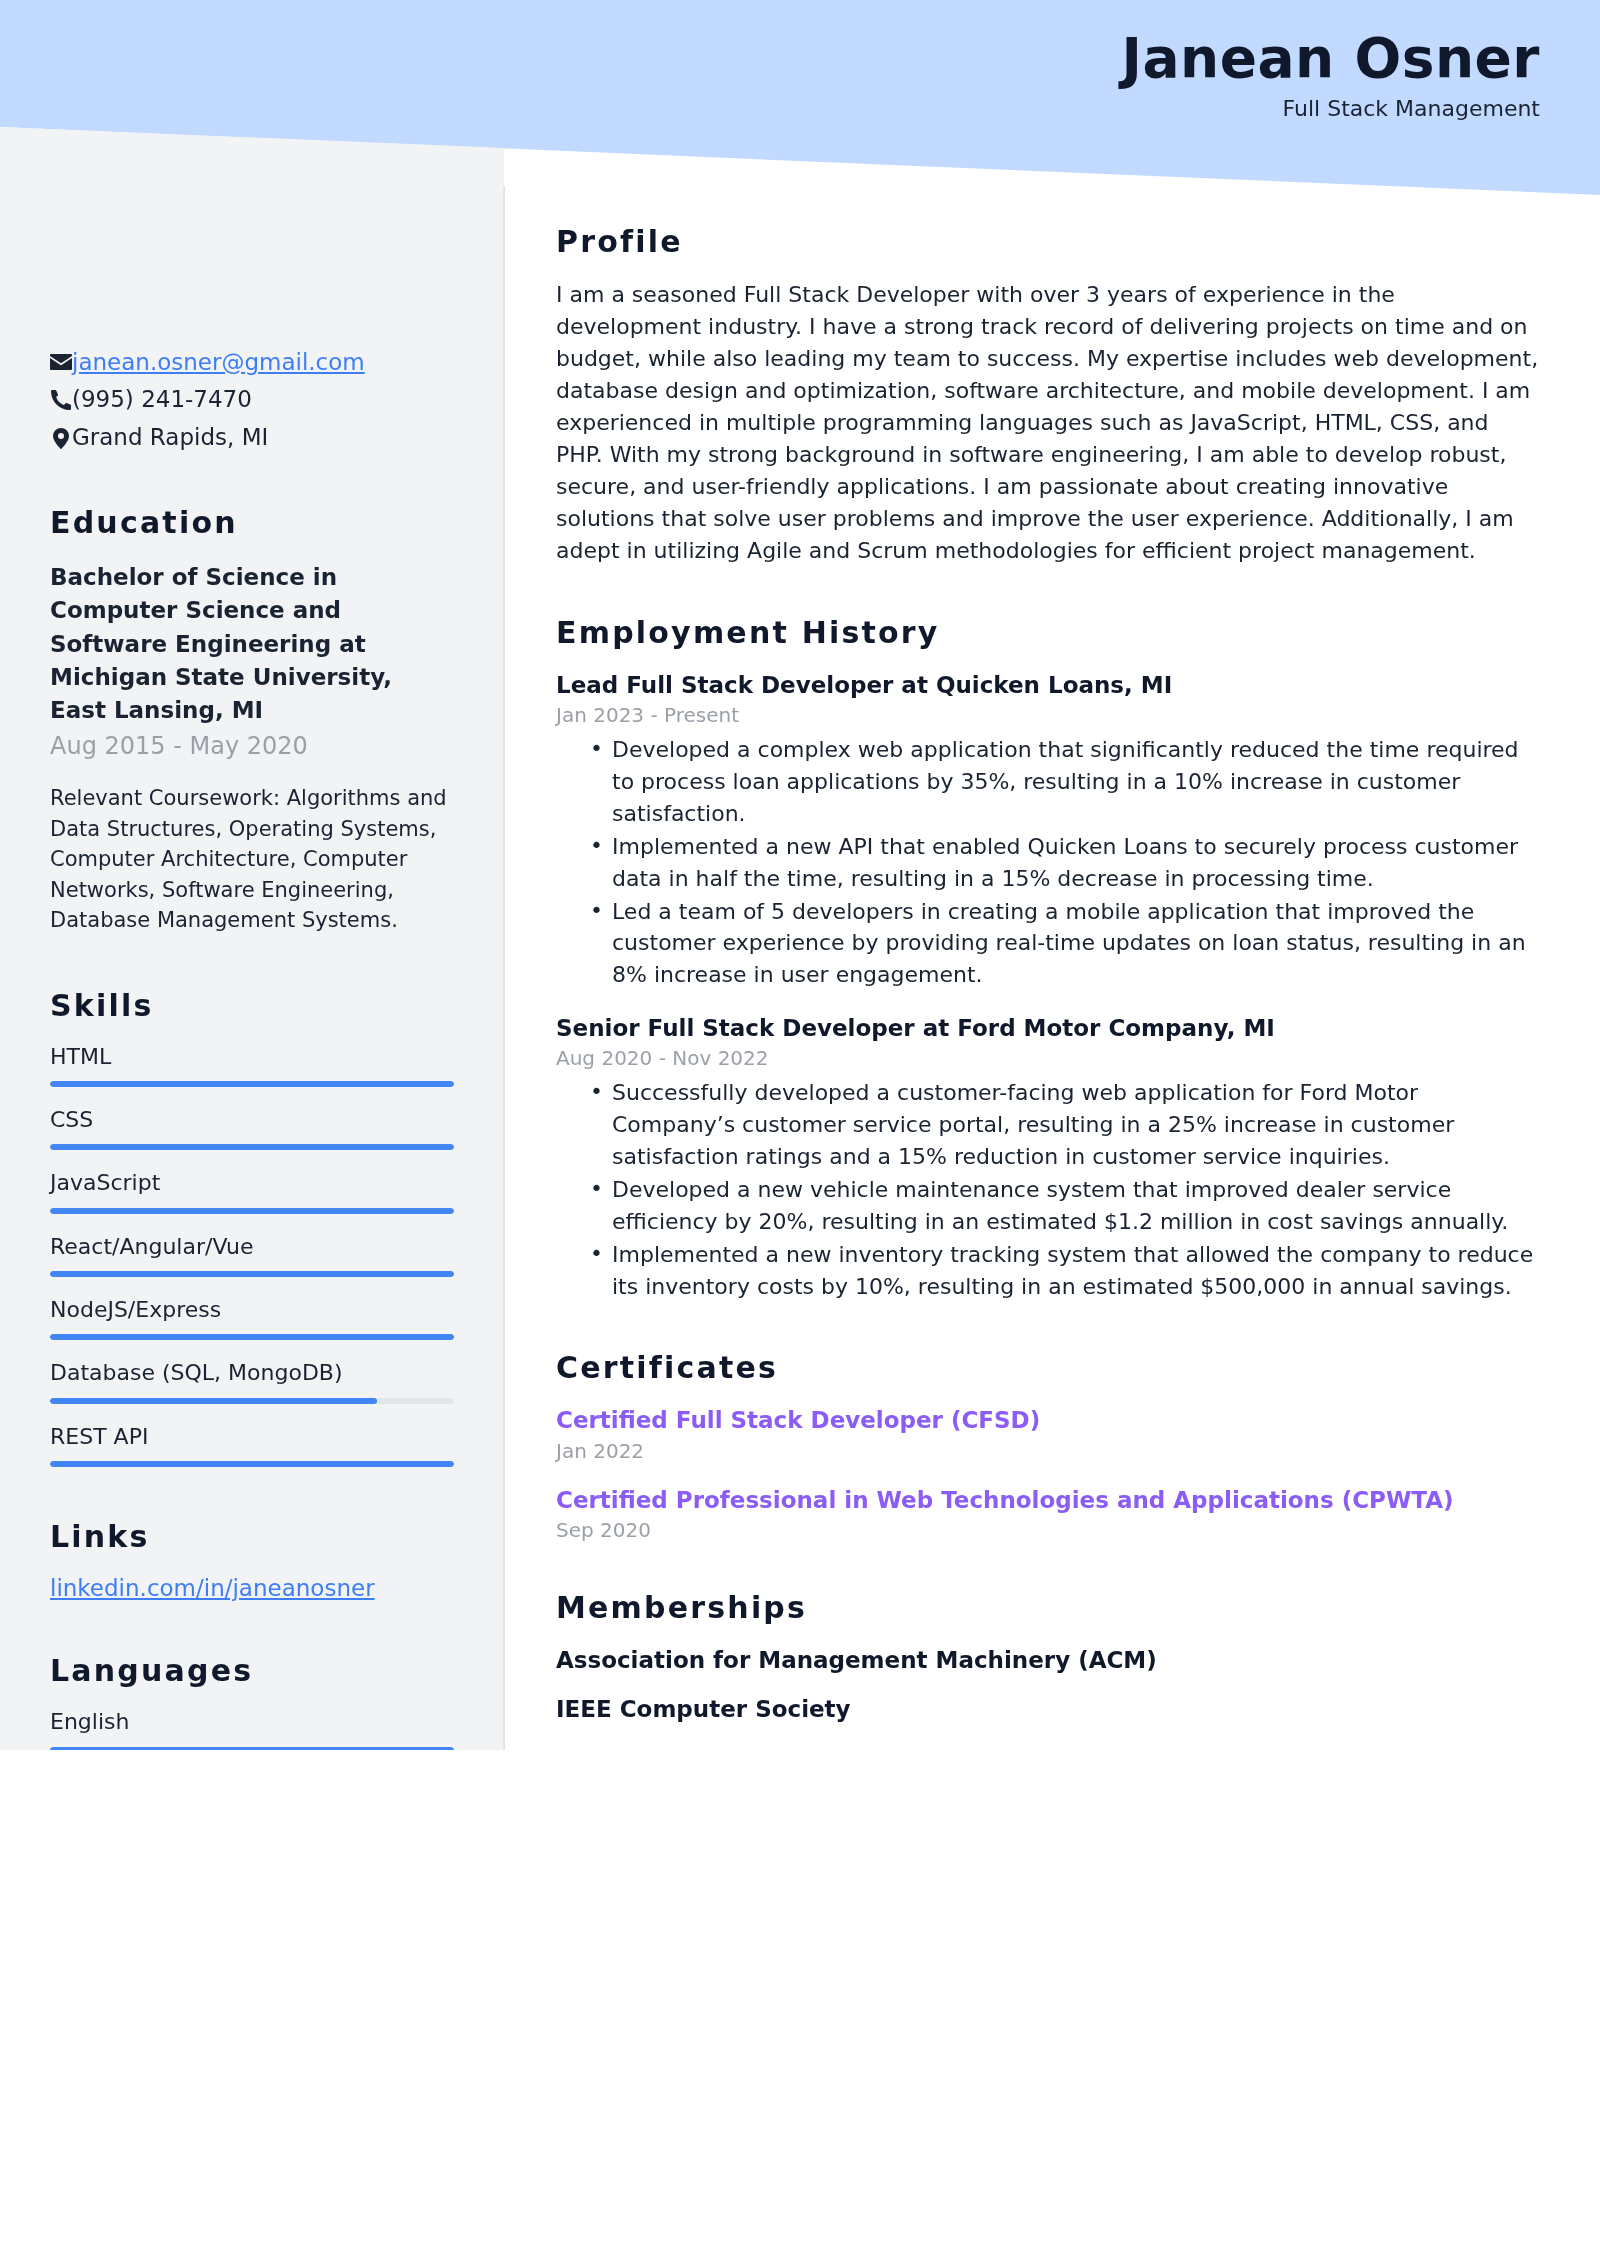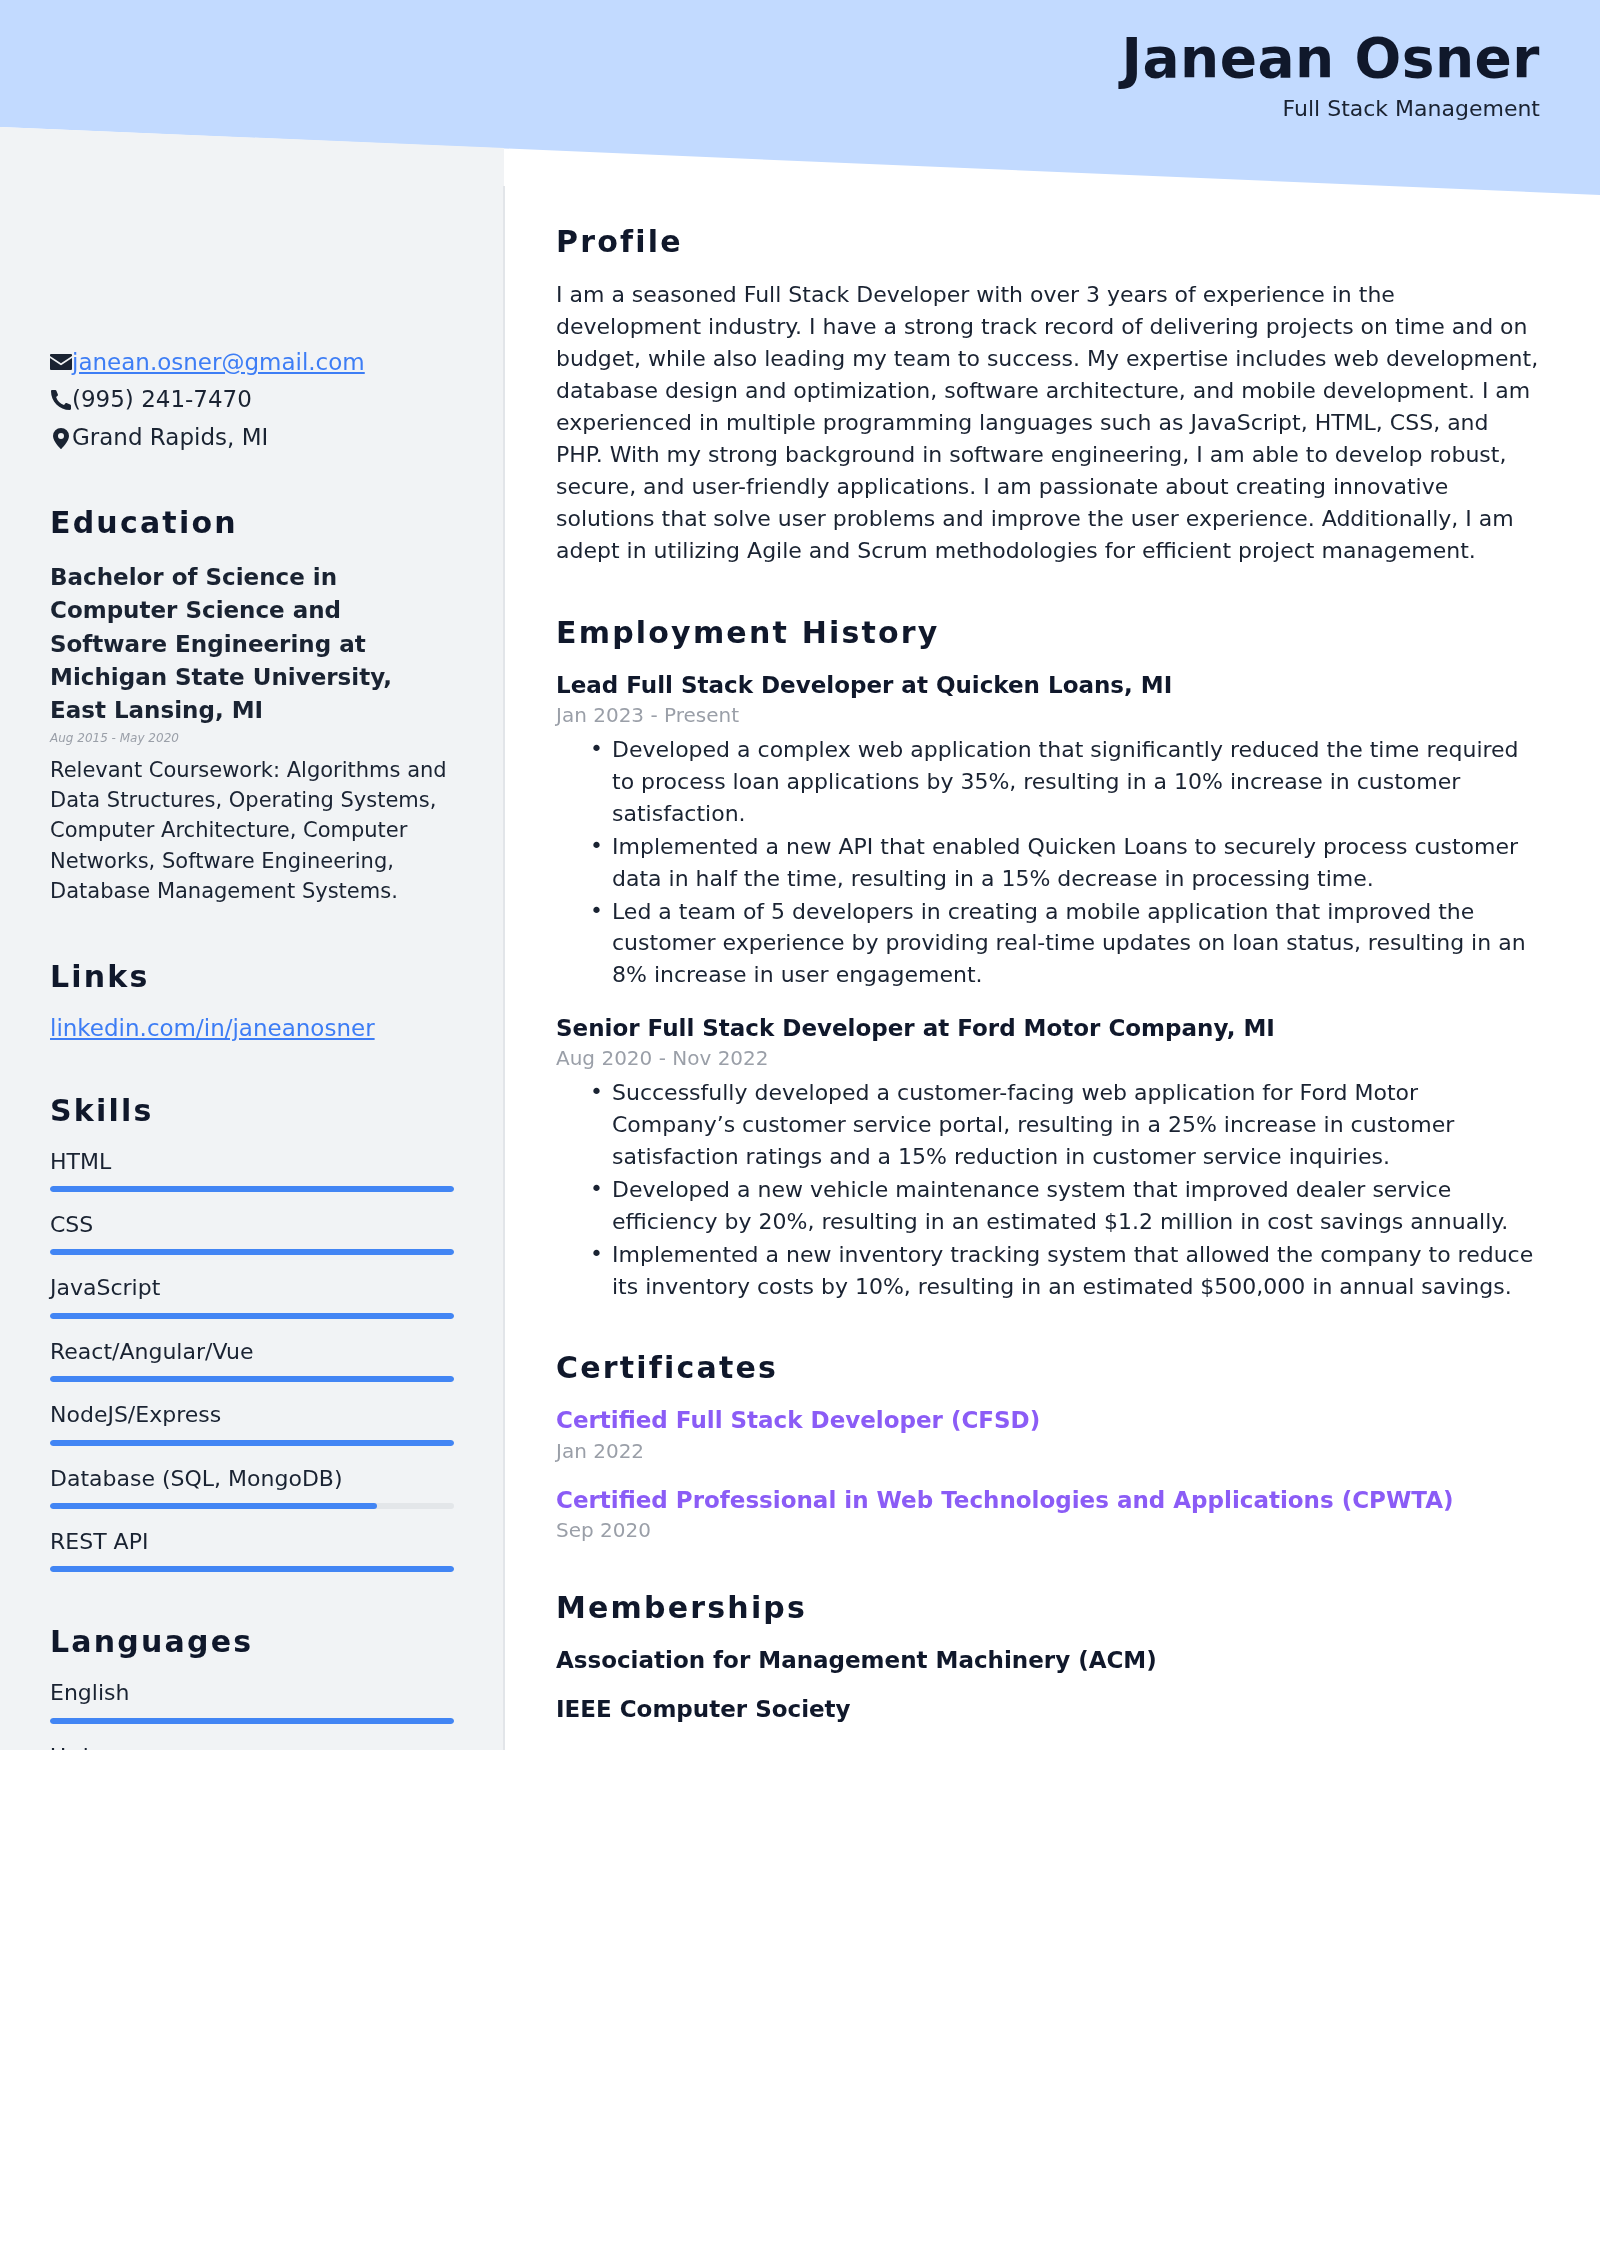--- a/index.html
+++ b/index.html
@@ -58,21 +58,21 @@
     color: #3d7df5; text-decoration: underline; font-size: 23px;
   }
   .sb-head {
     font-size: 30px; font-weight: bold; color: #10182b;
     letter-spacing: 2.2px; margin-top: 52px; margin-bottom: 21px;
   }
   .edu-title {
     font-size: 23px; font-weight: bold; color: #1a2332;
     line-height: 1.45; margin-bottom: 2px;
   }
-  .edu-date { font-size: 12px; color: #9a9fa8; line-height: 1.4; margin-bottom: 8px; font-style: italic; }
+  .edu-date { font-size: 24px; color: #9a9fa8; line-height: 1.4; margin-bottom: 20px; }
   .edu-desc { font-size: 21px; color: #1a2332; line-height: 1.45; }
   
   .bar-item { margin-bottom: 20px; }
   .bar-label { font-size: 22px; color: #1a2332; margin-bottom: 11px; line-height: 1.2; }
   .bar-track {
     width: 100%; height: 6px; background: #e3e6e9; border-radius: 3px; overflow: hidden;
   }
   .bar-fill { height: 6px; background: #4285f4; border-radius: 3px; }
   
   .main {
@@ -152,70 +152,70 @@
     </div>
 
     <div>
       <div class="sb-head">Education</div>
       <div class="edu-title">Bachelor of Science in Computer Science and Software Engineering at Michigan State University, East Lansing, MI</div>
       <div class="edu-date">Aug 2015 - May 2020</div>
       <div class="edu-desc">Relevant Coursework: Algorithms and Data Structures, Operating Systems, Computer Architecture, Computer Networks, Software Engineering, Database Management Systems.</div>
     </div>
 
     <div>
+      <div class="sb-head">Skills</div>
+      <div id="skills-list">
+          <div class="bar-item">
+            <div class="bar-label">HTML</div>
+            <div class="bar-track">
+              <div class="bar-fill" style="width: 100%;"></div>
+            </div>
+          </div>
+          <div class="bar-item">
+            <div class="bar-label">CSS</div>
+            <div class="bar-track">
+              <div class="bar-fill" style="width: 100%;"></div>
+            </div>
+          </div>
+          <div class="bar-item">
+            <div class="bar-label">JavaScript</div>
+            <div class="bar-track">
+              <div class="bar-fill" style="width: 100%;"></div>
+            </div>
+          </div>
+          <div class="bar-item">
+            <div class="bar-label">React/Angular/Vue</div>
+            <div class="bar-track">
+              <div class="bar-fill" style="width: 100%;"></div>
+            </div>
+          </div>
+          <div class="bar-item">
+            <div class="bar-label">NodeJS/Express</div>
+            <div class="bar-track">
+              <div class="bar-fill" style="width: 100%;"></div>
+            </div>
+          </div>
+          <div class="bar-item">
+            <div class="bar-label">Database (SQL, MongoDB)</div>
+            <div class="bar-track">
+              <div class="bar-fill" style="width: 81%;"></div>
+            </div>
+          </div>
+          <div class="bar-item">
+            <div class="bar-label">REST API</div>
+            <div class="bar-track">
+              <div class="bar-fill" style="width: 100%;"></div>
+            </div>
+          </div>
+        </div>
+    </div>
+
+    <div>
       <div class="sb-head">Links</div>
       <a class="link-blue" href="#">linkedin.com/in/janeanosner</a>
-    </div>
-
-    <div>
-      <div class="sb-head">Skills</div>
-      <div id="skills-list">
-          <div class="bar-item">
-            <div class="bar-label">HTML</div>
-            <div class="bar-track">
-              <div class="bar-fill" style="width: 100%;"></div>
-            </div>
-          </div>
-          <div class="bar-item">
-            <div class="bar-label">CSS</div>
-            <div class="bar-track">
-              <div class="bar-fill" style="width: 100%;"></div>
-            </div>
-          </div>
-          <div class="bar-item">
-            <div class="bar-label">JavaScript</div>
-            <div class="bar-track">
-              <div class="bar-fill" style="width: 100%;"></div>
-            </div>
-          </div>
-          <div class="bar-item">
-            <div class="bar-label">React/Angular/Vue</div>
-            <div class="bar-track">
-              <div class="bar-fill" style="width: 100%;"></div>
-            </div>
-          </div>
-          <div class="bar-item">
-            <div class="bar-label">NodeJS/Express</div>
-            <div class="bar-track">
-              <div class="bar-fill" style="width: 100%;"></div>
-            </div>
-          </div>
-          <div class="bar-item">
-            <div class="bar-label">Database (SQL, MongoDB)</div>
-            <div class="bar-track">
-              <div class="bar-fill" style="width: 81%;"></div>
-            </div>
-          </div>
-          <div class="bar-item">
-            <div class="bar-label">REST API</div>
-            <div class="bar-track">
-              <div class="bar-fill" style="width: 100%;"></div>
-            </div>
-          </div>
-        </div>
     </div>
 
     <div>
       <div class="sb-head">Languages</div>
       <div id="languages-list">
           <div class="bar-item">
             <div class="bar-label">English</div>
             <div class="bar-track">
               <div class="bar-fill" style="width: 100%;"></div>
             </div>

